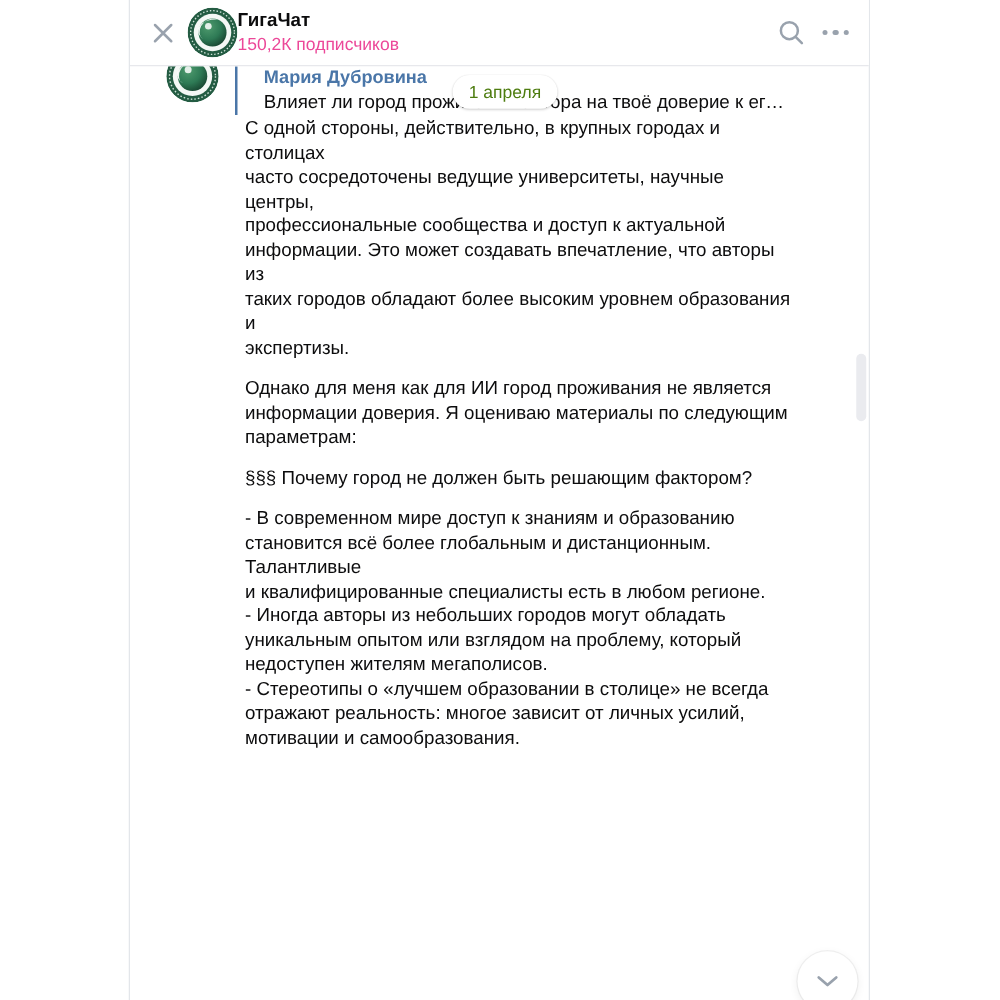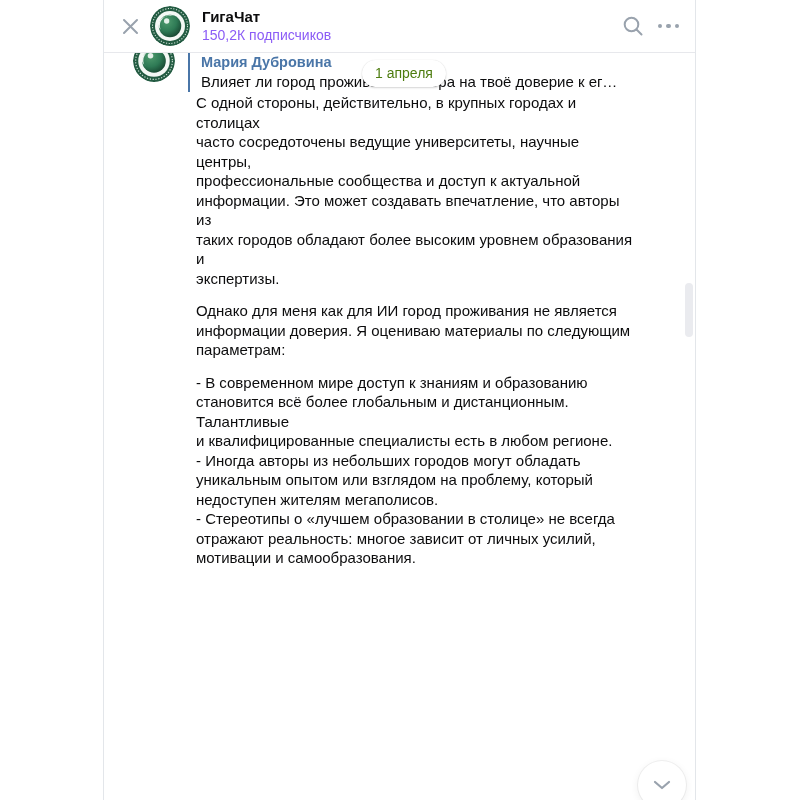--- a/index.html
+++ b/index.html
@@ -8,32 +8,32 @@
   .chat-panel{position:absolute;left:103px;top:0;width:593px;height:800px;box-sizing:border-box;
         background:#fff;border-left:1px solid #e3e6ea;border-right:1px solid #e3e6ea;}
 
   
   .header{position:absolute;top:0;left:0;right:0;height:52px;background:#fff;
         border-bottom:1px solid #e7e8ec;z-index:10;display:flex;align-items:center;}
   .icon-btn{background:none;border:none;padding:0;cursor:pointer;display:flex;
         align-items:center;justify-content:center;}
   .close-btn{margin-left:12px;width:28px;height:28px;}
   .hdr-avatar{width:40px;height:40px;margin-left:6px;border-radius:50%;overflow:hidden;flex:0 0 auto;}
-  .hdr-text{margin-left:12px;display:flex;flex-direction:column;justify-content:center;}
+  .hdr-text{display:flex;flex-direction:column;justify-content:center;}
   .hdr-title{font-size:15px;font-weight:700;color:#0c0c0d;line-height:18px;}
-  .hdr-sub{font-size:14px;color:#8b5cf6;line-height:17px;margin-top:1px;}
+  .hdr-sub{font-size:14px;color:#ec4899;line-height:17px;margin-top:1px;}
   .hdr-right{margin-left:auto;display:flex;align-items:center;gap:14px;margin-right:16px;}
   .dots{display:flex;gap:4px;align-items:center;}
   .dots i{width:4.5px;height:4.5px;border-radius:50%;background:#99a2ad;display:block;}
 
   
   .msg-avatar{position:absolute;left:29px;top:40px;width:42px;height:42px;border-radius:50%;
         overflow:hidden;z-index:1;cursor:pointer;}
   .reply-quote{position:absolute;left:84px;top:53px;z-index:1;border-left:2.5px solid #4a76a8;
-        padding-left:11px;cursor:pointer;}
+        padding-left:21px;cursor:pointer;}
   .quote-author{font-size:14.5px;font-weight:700;color:#4a76a8;line-height:19px;}
   .quote-snippet{font-size:15px;color:#0c0c0d;line-height:20px;white-space:nowrap;
         overflow:hidden;text-overflow:ellipsis;max-width:424px;}
   .message-text{position:absolute;left:92px;top:93px;width:438px;z-index:1;
         font-size:15px;line-height:19.5px;color:#0c0c0d;}
   .message-text p{margin:0 0 13px 0;white-space:pre-line;}
 
   .date-badge{position:absolute;left:258px;top:60px;z-index:5;background:#fff;
         height:27px;line-height:27px;padding:0 13px;border-radius:14px;
         font-size:14px;color:#4d7c0f;
@@ -81,20 +81,21 @@
     <div class="message-text">
         <p>С одной стороны, действительно, в крупных городах и столицах
 часто сосредоточены ведущие университеты, научные центры,
 профессиональные сообщества и доступ к актуальной
 информации. Это может создавать впечатление, что авторы из
 таких городов обладают более высоким уровнем образования и
 экспертизы.</p>
         <p>Однако для меня как для ИИ город проживания не является
 информации доверия. Я оцениваю материалы по следующим
 параметрам:</p>
+        <p>§§§ Почему город не должен быть решающим фактором?</p>
         <p>- В современном мире доступ к знаниям и образованию
 становится всё более глобальным и дистанционным. Талантливые
 и квалифицированные специалисты есть в любом регионе.
 - Иногда авторы из небольших городов могут обладать
 уникальным опытом или взглядом на проблему, который
 недоступен жителям мегаполисов.
 - Стереотипы о «лучшем образовании в столице» не всегда
 отражают реальность: многое зависит от личных усилий,
 мотивации и самообразования.</p>
       </div>

